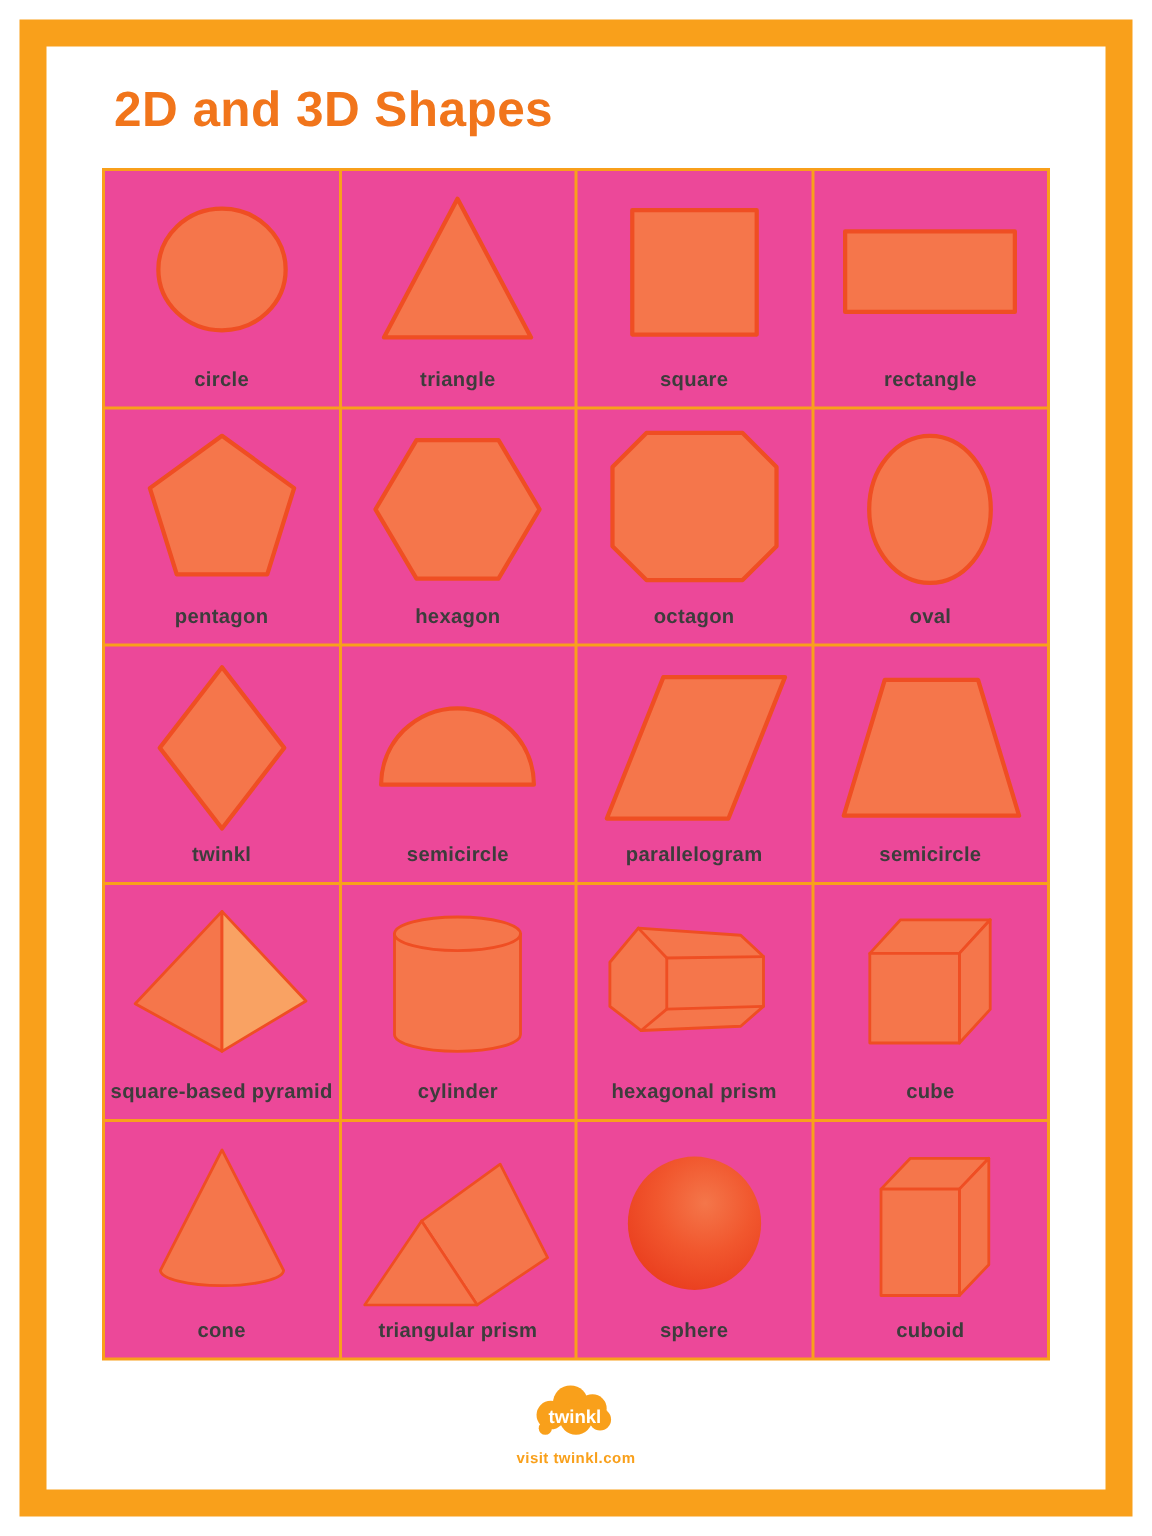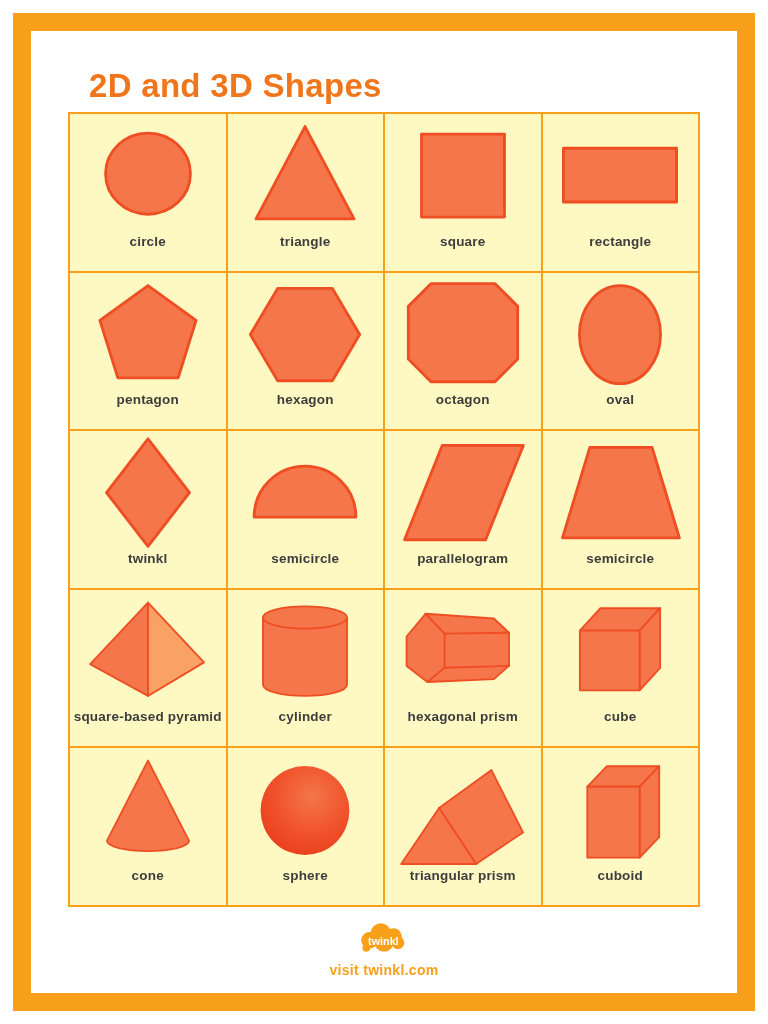--- a/index.html
+++ b/index.html
@@ -1,36 +1,36 @@
 <!DOCTYPE html>
 <html style="--gold: #F9A01B; --title-orange: #F1751B; --shape-fill: #F5764B; --shape-stroke: #EF4E23; --shape-light: #F9A263; --label-gray: #3D3D3C; --sphere-hi: #F4764A; --sphere-mid: #F1572E; --sphere-dark: #E93C1D;"><head>
 <meta charset="utf-8">
 <style>
   html,body{margin:0;padding:0;background:#ffffff;}
   body{width:768px;height:1024px;font-family:"Liberation Sans", sans-serif;position:relative;}
   .page{position:absolute;inset:0;background:#ffffff;}
   .frame{position:absolute;left:13px;top:13px;right:13px;bottom:13px;border:18px solid var(--gold);}
-  .title{position:absolute;left:72px;top:50px;margin:17px;font-size:33px;font-weight:700;
+  .title{position:absolute;left:72px;top:50px;margin:4px;font-size:33px;font-weight:700;
          color:var(--title-orange);letter-spacing:0.3px;}
   .grid{position:absolute;left:68px;top:112px;width:632px;height:795px;box-sizing:border-box;
         display:grid;grid-template-columns:repeat(4,1fr);grid-template-rows:repeat(5,1fr);
         background:var(--gold);padding:2px;gap:2px;}
-  .cell{background:#fef9c3;display:flex;flex-direction:column;align-items:center;
-        justify-content:flex-end;padding-bottom:22px;overflow:hidden;}
+  .cell{background:#ec4899;display:flex;flex-direction:column;align-items:center;
+        justify-content:flex-end;padding-bottom:11px;overflow:hidden;}
   .shape-wrap{flex:1;display:flex;align-items:center;justify-content:center;width:100%;padding-top:4px;}
   .label{font-size:13.5px;font-weight:700;color:var(--label-gray);letter-spacing:0.2px;white-space:nowrap;}
   .shp{fill:var(--shape-fill);stroke:var(--shape-stroke);stroke-width:3;stroke-linejoin:round;stroke-linecap:round;}
   .s2{stroke-width:2;}
   .lt{fill:var(--shape-light);}
   .ln{fill:none;stroke:var(--shape-stroke);stroke-width:2;stroke-linejoin:round;stroke-linecap:round;}
   .st0{stop-color:var(--sphere-hi);} .st1{stop-color:var(--sphere-mid);} .st2{stop-color:var(--sphere-dark);}
   .footer{position:absolute;left:0;right:0;top:920px;height:58px;display:flex;
           align-items:center;justify-content:center;gap:9px;flex-direction:column;}
   .logo-text{font-family:"Liberation Sans", sans-serif;}
-  .tagline{font-size:14px;font-weight:700;color:var(--gold);letter-spacing:0.3px;}
+  .tagline{font-size:10px;font-weight:700;color:var(--gold);letter-spacing:0.3px;}
 </style>
 </head>
 <body>
 
 <div class="page">
   <div class="frame"></div>
 
   <h1 class="title">2D and 3D Shapes</h1>
 
   <div class="grid">
@@ -185,46 +185,46 @@
       <span class="label">cube</span>
     </div>
 
     <div class="cell">
       <span class="shape-wrap">
           <svg width="140" viewBox="0 0 150 118">
             <path class="shp s2" d="M75,6 L31,92 A44,11 0 0 0 119,92 Z"></path>
           </svg>
         </span>
       <span class="label">cone</span>
+    </div>
+
+    <div class="cell">
+      <span class="shape-wrap">
+          <svg width="140" viewBox="0 0 155 128">
+            <polygon class="shp s2" points="51,62 109,20 144,89 92,124"></polygon>
+            <polygon class="shp s2" points="51,62 9,124 92,124"></polygon>
+          </svg>
+        </span>
+      <span class="label">triangular prism</span>
     </div>
 
     <div class="cell">
       <span class="shape-wrap">
           <svg width="136" viewBox="0 0 150 118">
             <defs>
               <radialGradient id="sphG" cx="58%" cy="35%" r="72%">
                 <stop offset="0%" class="st0"></stop>
                 <stop offset="50%" class="st1"></stop>
                 <stop offset="100%" class="st2"></stop>
               </radialGradient>
             </defs>
             <circle cx="75" cy="59" r="49" fill="url(#sphG)"></circle>
           </svg>
         </span>
       <span class="label">sphere</span>
-    </div>
-
-    <div class="cell">
-      <span class="shape-wrap">
-          <svg width="140" viewBox="0 0 155 128">
-            <polygon class="shp s2" points="51,62 109,20 144,89 92,124"></polygon>
-            <polygon class="shp s2" points="51,62 9,124 92,124"></polygon>
-          </svg>
-        </span>
-      <span class="label">triangular prism</span>
     </div>
 
     <div class="cell">
       <span class="shape-wrap">
           <svg width="140" viewBox="0 0 150 118">
             <polygon class="shp s2" points="40,34 61,12 117,12 96,34"></polygon>
             <polygon class="shp s2" points="96,34 117,12 117,88 96,110"></polygon>
             <rect class="shp s2" x="40" y="34" width="56" height="76"></rect>
           </svg>
         </span>

